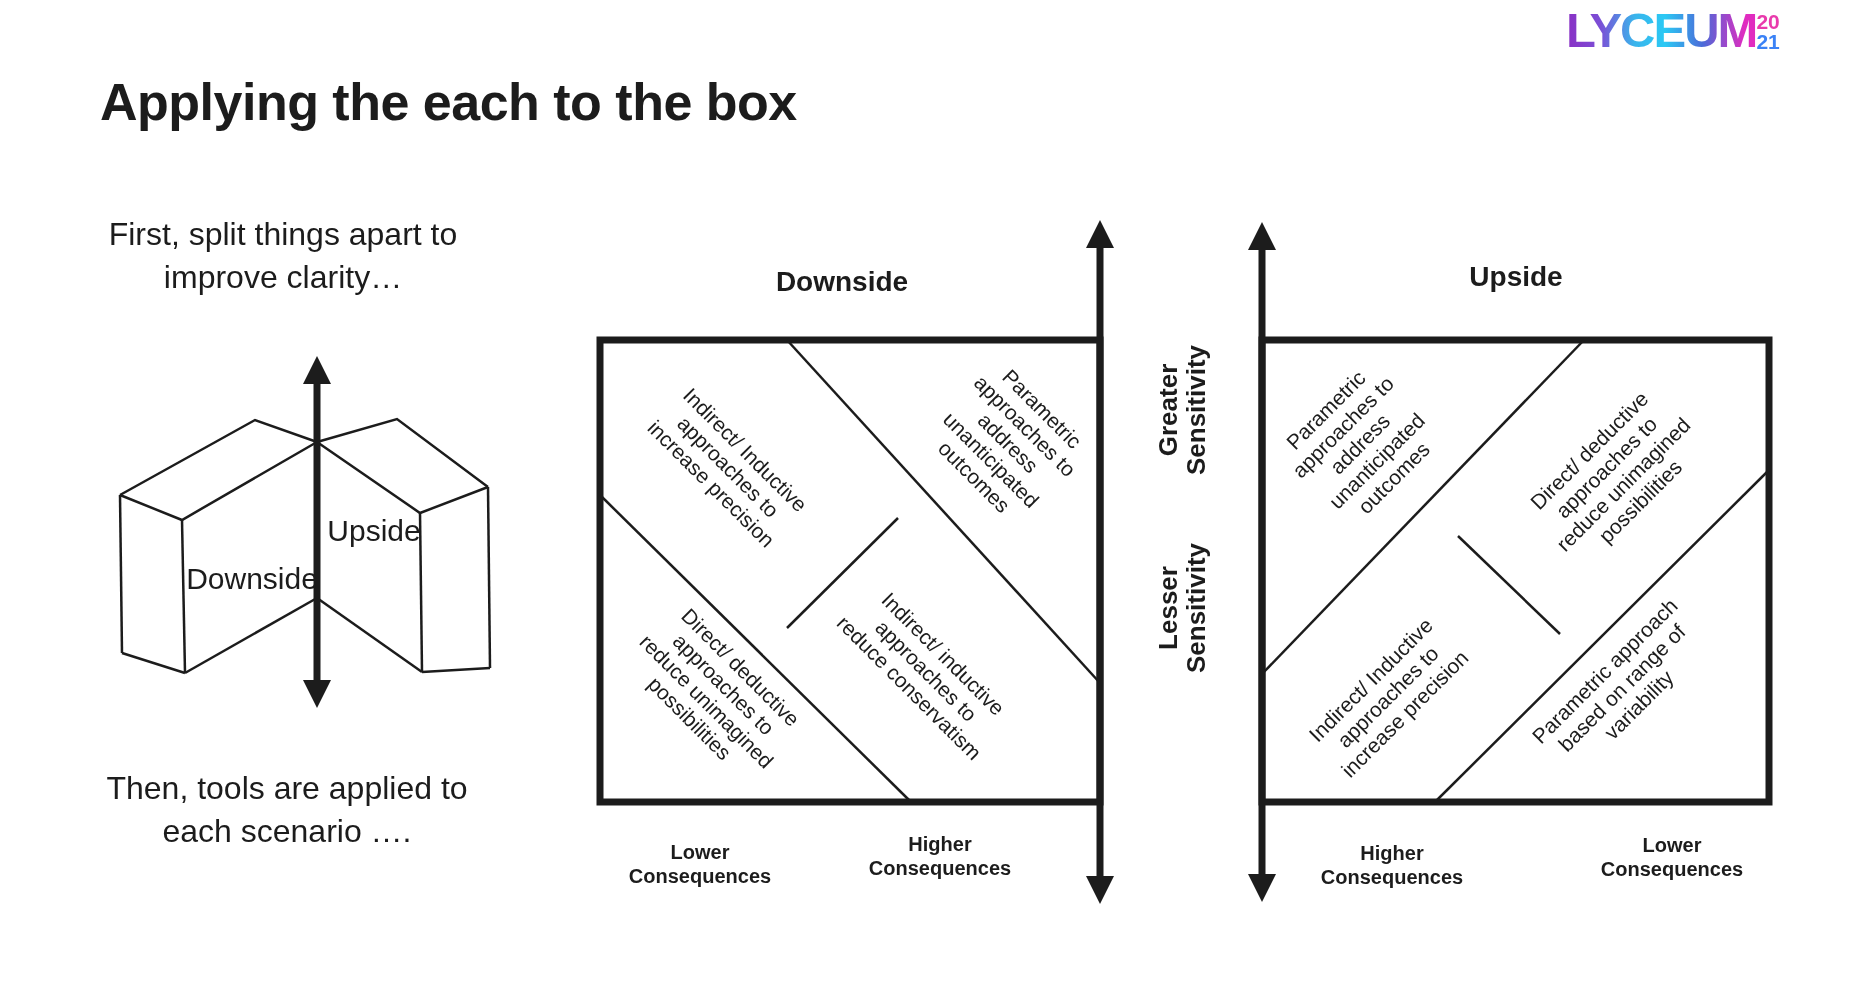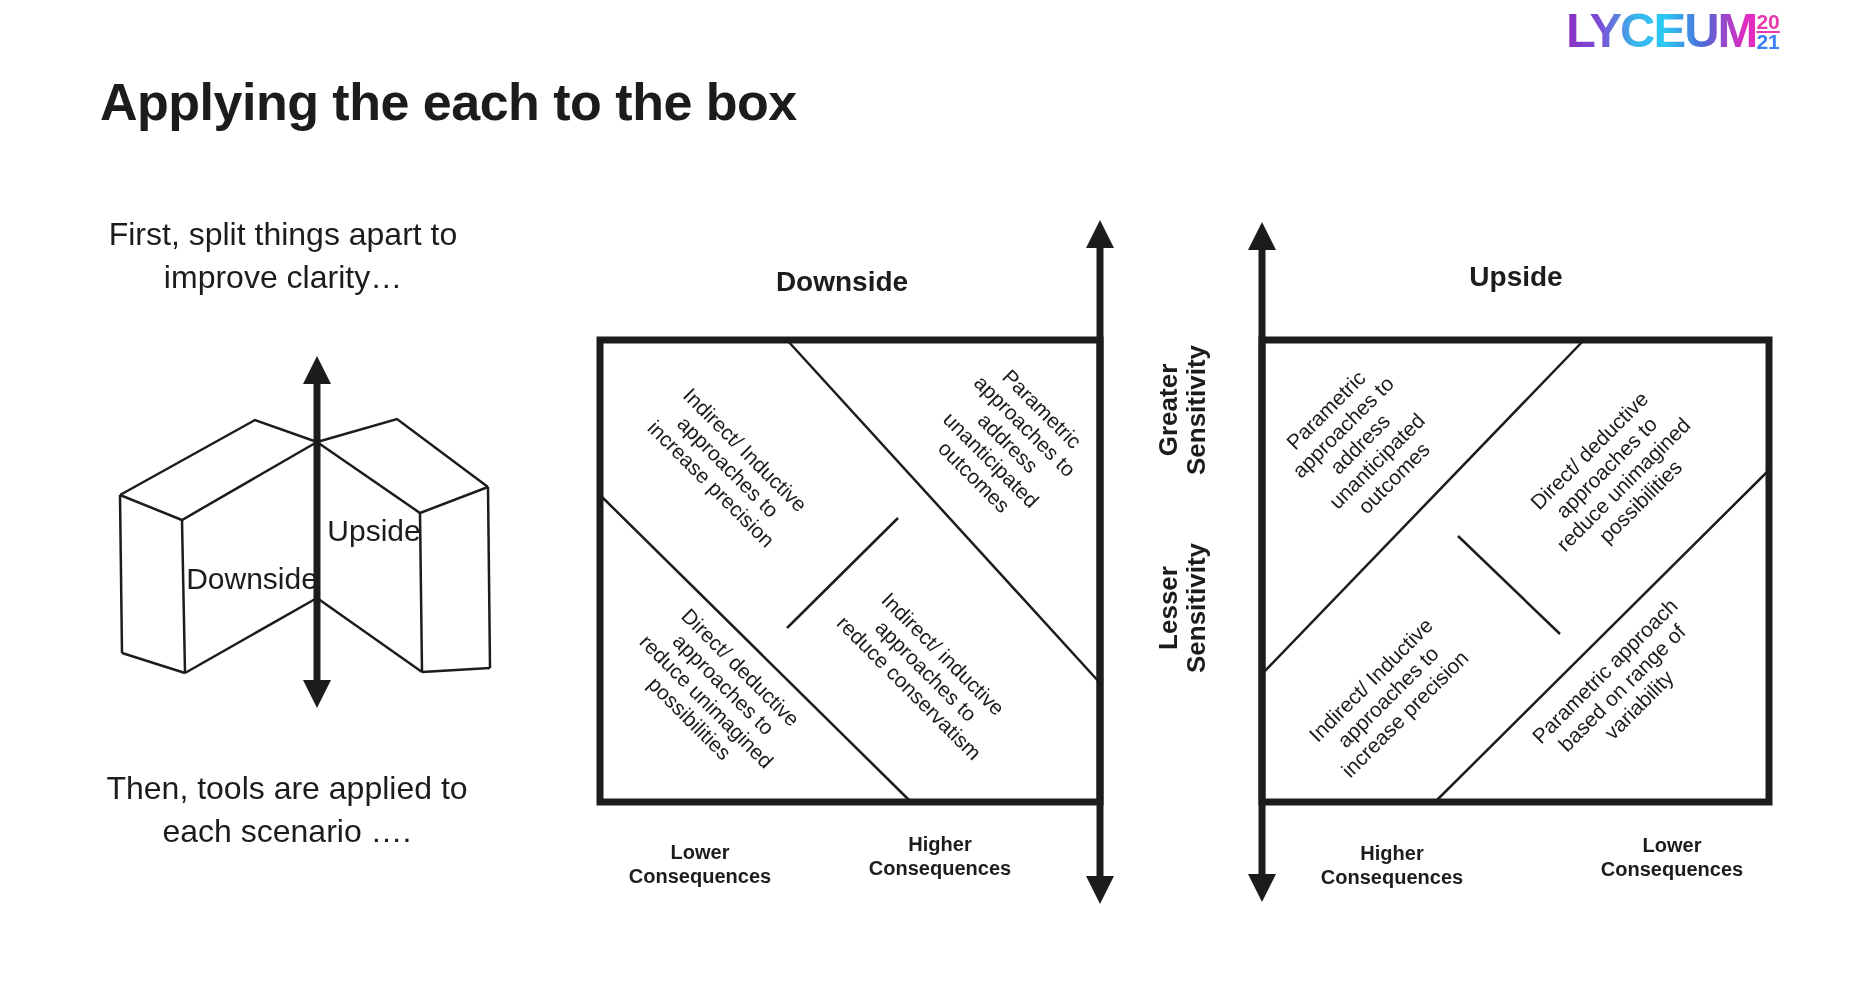--- a/index.html
+++ b/index.html
@@ -22,21 +22,21 @@
   .axis-x{font-size:20px;font-weight:700;line-height:1.18;}
   .axis-y{font-size:26px;font-weight:700;line-height:1.08;white-space:pre-line;text-align:center;}
 
   .logo{position:absolute;left:1566px;top:6px;display:flex;align-items:flex-start;}
   .logo-word{
     font-size:49px;font-weight:800;letter-spacing:-2px;line-height:1.0;
     background:linear-gradient(90deg,#8a2fc4 0%,#7b4fd6 18%,#3ab4ec 36%,#2bc9f4 52%,#4b6ad8 72%,#e02cc0 94%);
     -webkit-background-clip:text;background-clip:text;color:transparent;
   }
   .logo-years{display:flex;flex-direction:column;font-size:21px;font-weight:800;line-height:.95;margin-top:6px;}
-  .yr-top{color:#e93aac;text-decoration:underline;}
+  .yr-top{color:#e93aac;}
   .yr-bottom{color:#3b82f6;}
 </style>
 </head>
 <body>
 
 <div class="slide">
 
   <svg class="lineart" viewBox="0 0 1860 1007">
     <g stroke="#1c1c1c" stroke-width="2.5" fill="none">
 

